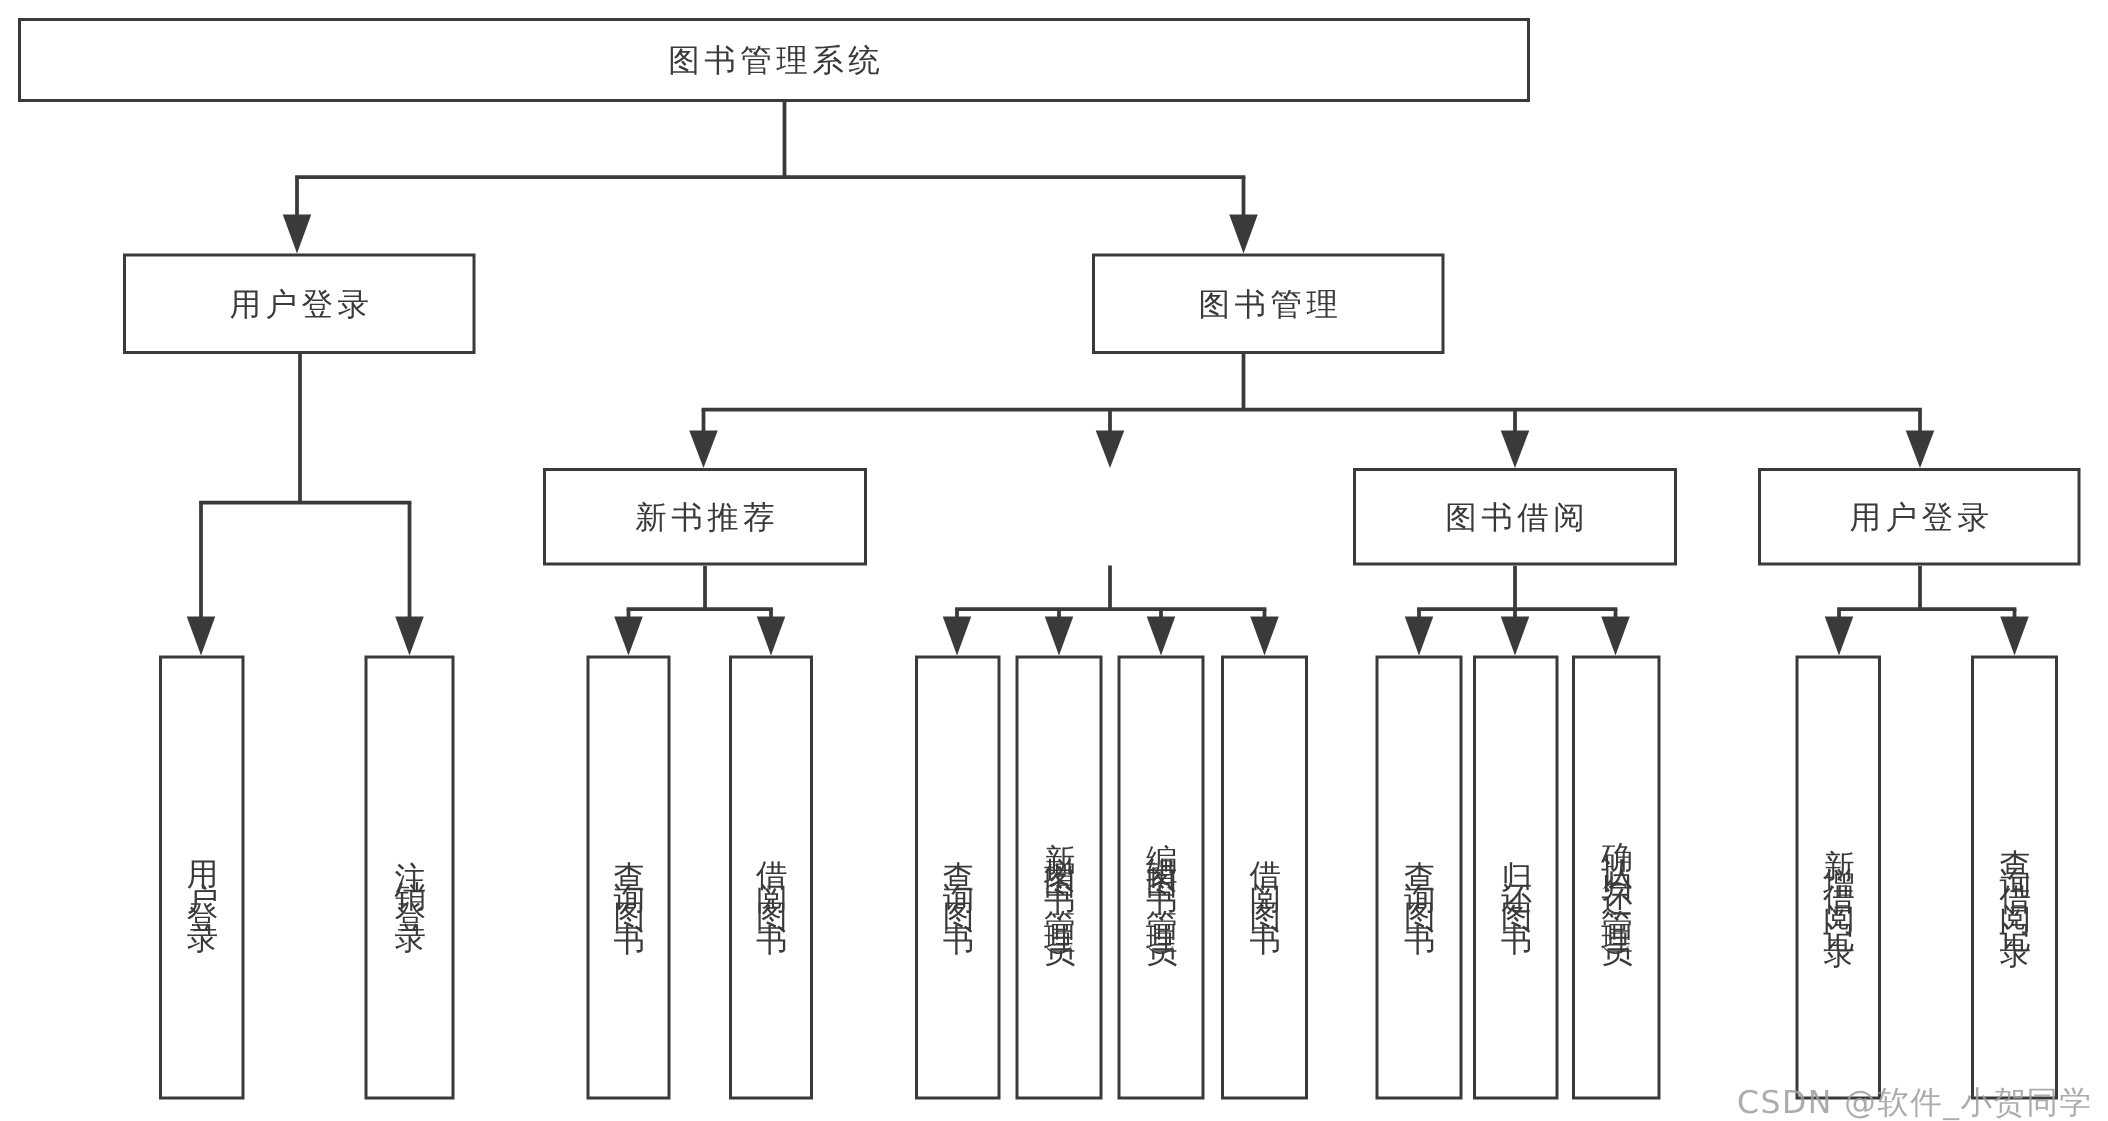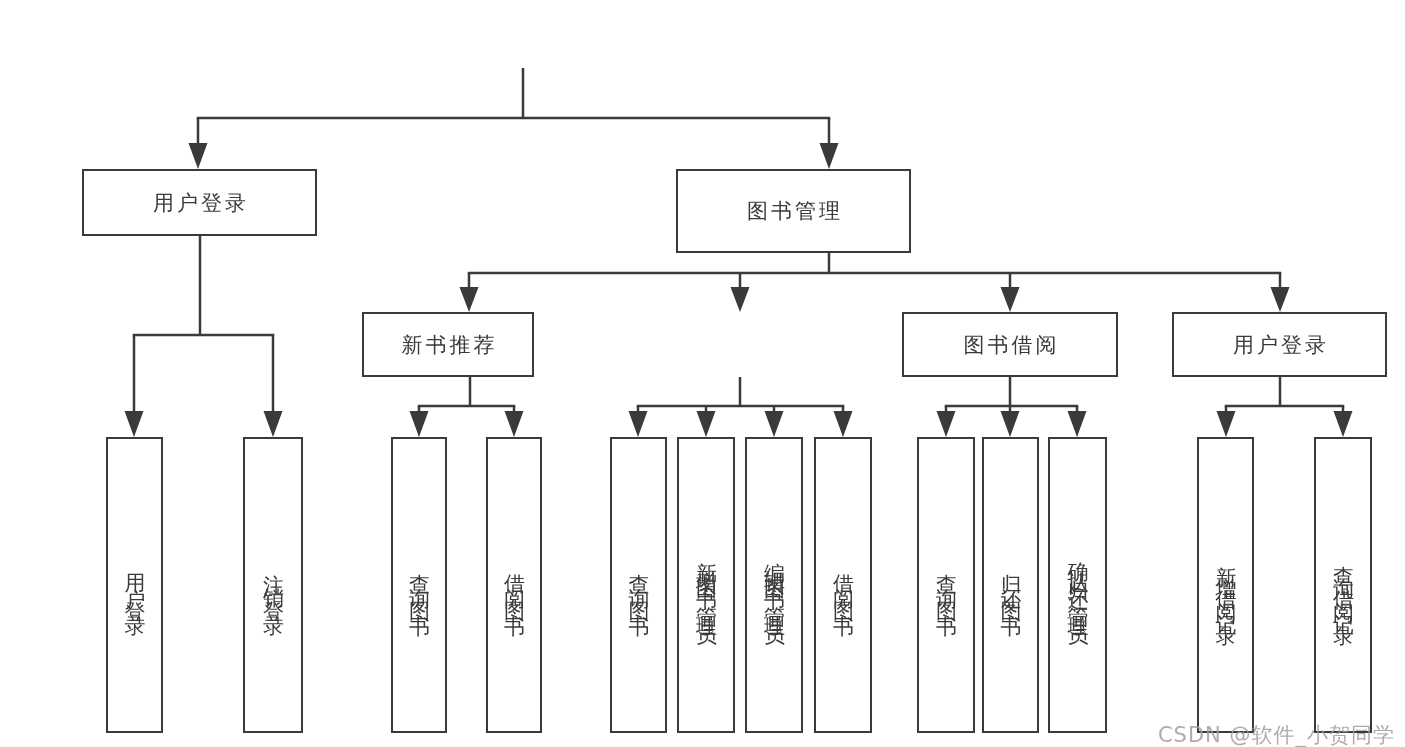--- a/index.html
+++ b/index.html
@@ -147,25 +147,26 @@
     <g>
       <line x1="1280" y1="377" x2="1280" y2="406"></line>
       <line x1="1224.75" y1="406" x2="1344.25" y2="406"></line>
       <line x1="1226" y1="406" x2="1226" y2="416"></line>
       <polygon points="1216.5,411 1235.5,411 1226,437"></polygon>
       <line x1="1343" y1="406" x2="1343" y2="416"></line>
       <polygon points="1333.5,411 1352.5,411 1343,437"></polygon>
     </g>
   </svg>
 
+  <div class="node" style="left:12px;top:12px;width:1008px;height:56px">图书管理系统</div>
 
   <div class="node" style="left:82px;top:169px;width:235px;height:67px">用户登录</div>
-  <div class="node" style="left:676px;top:169px;width:235px;height:84px">图书管理</div>
+  <div class="node" style="left:728px;top:169px;width:235px;height:67px">图书管理</div>
 
-  <div class="node" style="left:362px;top:312px;width:172px;height:65px">新书推荐</div>
+  <div class="node" style="left:362px;top:312px;width:216px;height:65px">新书推荐</div>
   <div class="node" style="left:902px;top:312px;width:216px;height:65px">图书借阅</div>
   <div class="node" style="left:1172px;top:312px;width:215px;height:65px">用户登录</div>
 
   <div class="leaf" style="left:106px;width:57px">用户登录</div>
   <div class="leaf" style="left:243px;width:60px">注销登录</div>
 
   <div class="leaf" style="left:391px;width:56px">查询图书</div>
   <div class="leaf" style="left:486px;width:56px">借阅图书</div>
 
   <div class="leaf" style="left:610px;width:57px">查询图书</div>

